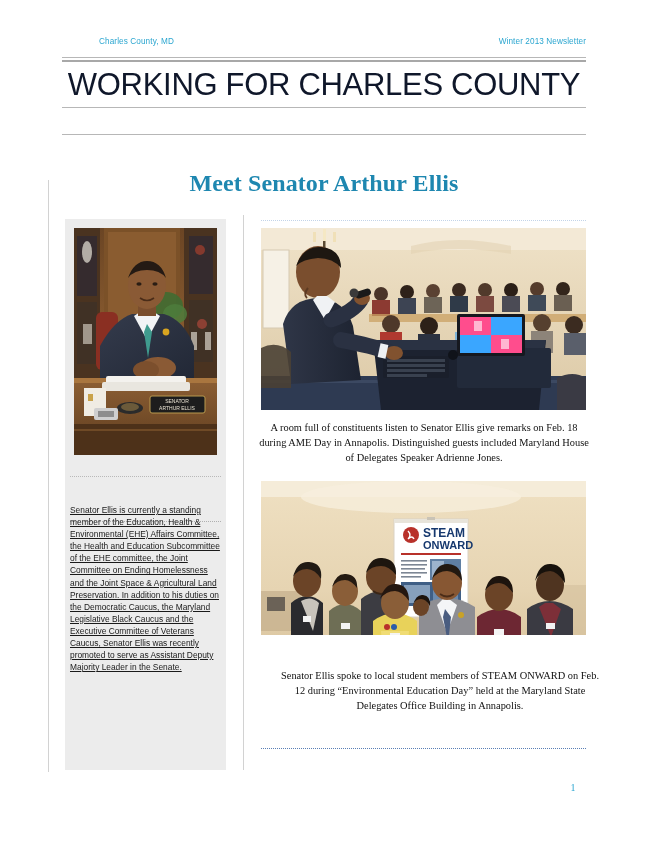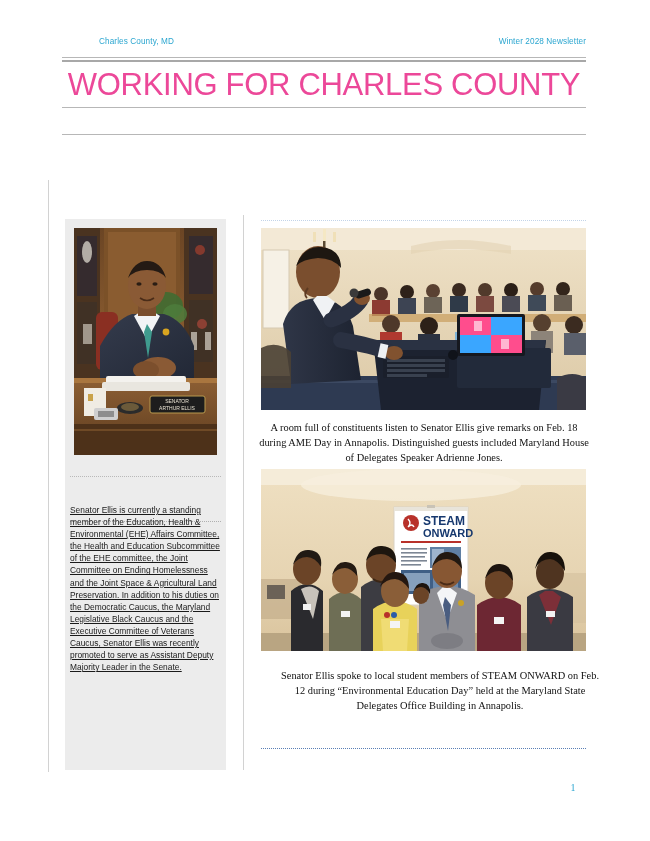--- a/index.html
+++ b/index.html
@@ -54,21 +54,21 @@
   }
 
   .masthead {
     position: absolute;
     left: 62px;
     top: 66px;
     width: 524px;
     text-align: center;
     font-size: 31px;
     line-height: 38px;
-    color: #ec4899;
+    color: #0f172a;
     font-weight: 400;
     letter-spacing: -0.3px;
     white-space: nowrap;
   }
 
   .subtitle {
     position: absolute;
     left: 62px;
     top: 112px;
     width: 524px;
@@ -206,23 +206,23 @@
     overflow: hidden;
   }
   .photo-1 {
     left: 261px;
     top: 228px;
     width: 325px;
     height: 182px;
   }
   .photo-2 {
     left: 261px;
-    top: 469px;
+    top: 481px;
     width: 325px;
-    height: 192px;
+    height: 154px;
   }
 
   .caption {
     position: absolute;
     font-family: Liberation Serif, serif;
     font-size: 10.4px;
     line-height: 15.2px;
     color: #111111;
     text-align: center;
     width: 330px;
@@ -242,31 +242,32 @@
     color: #2BA6D0;
   }
 </style>
 </head>
 <body>
 
 <div class="page">
 
   <div class="header-row">
     <div class="header-left">Charles County, MD</div>
-    <div class="header-right">Winter 2028 Newsletter</div>
+    <div class="header-right">Winter 2013 Newsletter</div>
   </div>
 
   <div class="rule-thin" style="top:57px;"></div>
   <div class="rule-thick" style="top:60px;"></div>
 
   <div class="masthead">WORKING FOR CHARLES COUNTY</div>
 
   <div class="rule-thin" style="top:107px;"></div>
   <div class="rule-thin" style="top:134px;"></div>
 
+  <div class="article-title">Meet Senator Arthur Ellis</div>
 
   <div class="vline-left"></div>
   <div class="vline-mid"></div>
 
   <div class="sidebar"></div>
 
   <div class="portrait-frame">
     <div class="portrait">
       <svg width="143" height="227" viewBox="0 0 143 227" preserveAspectRatio="none">
         <defs>

